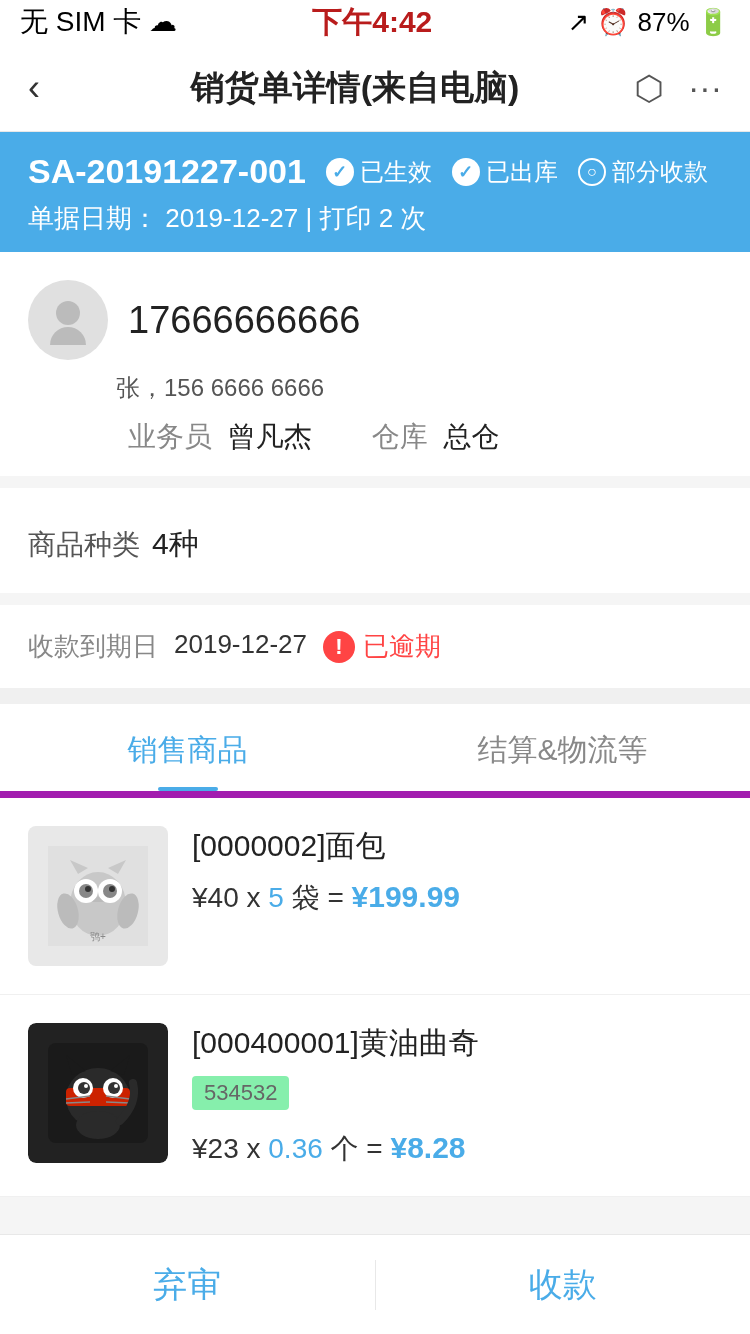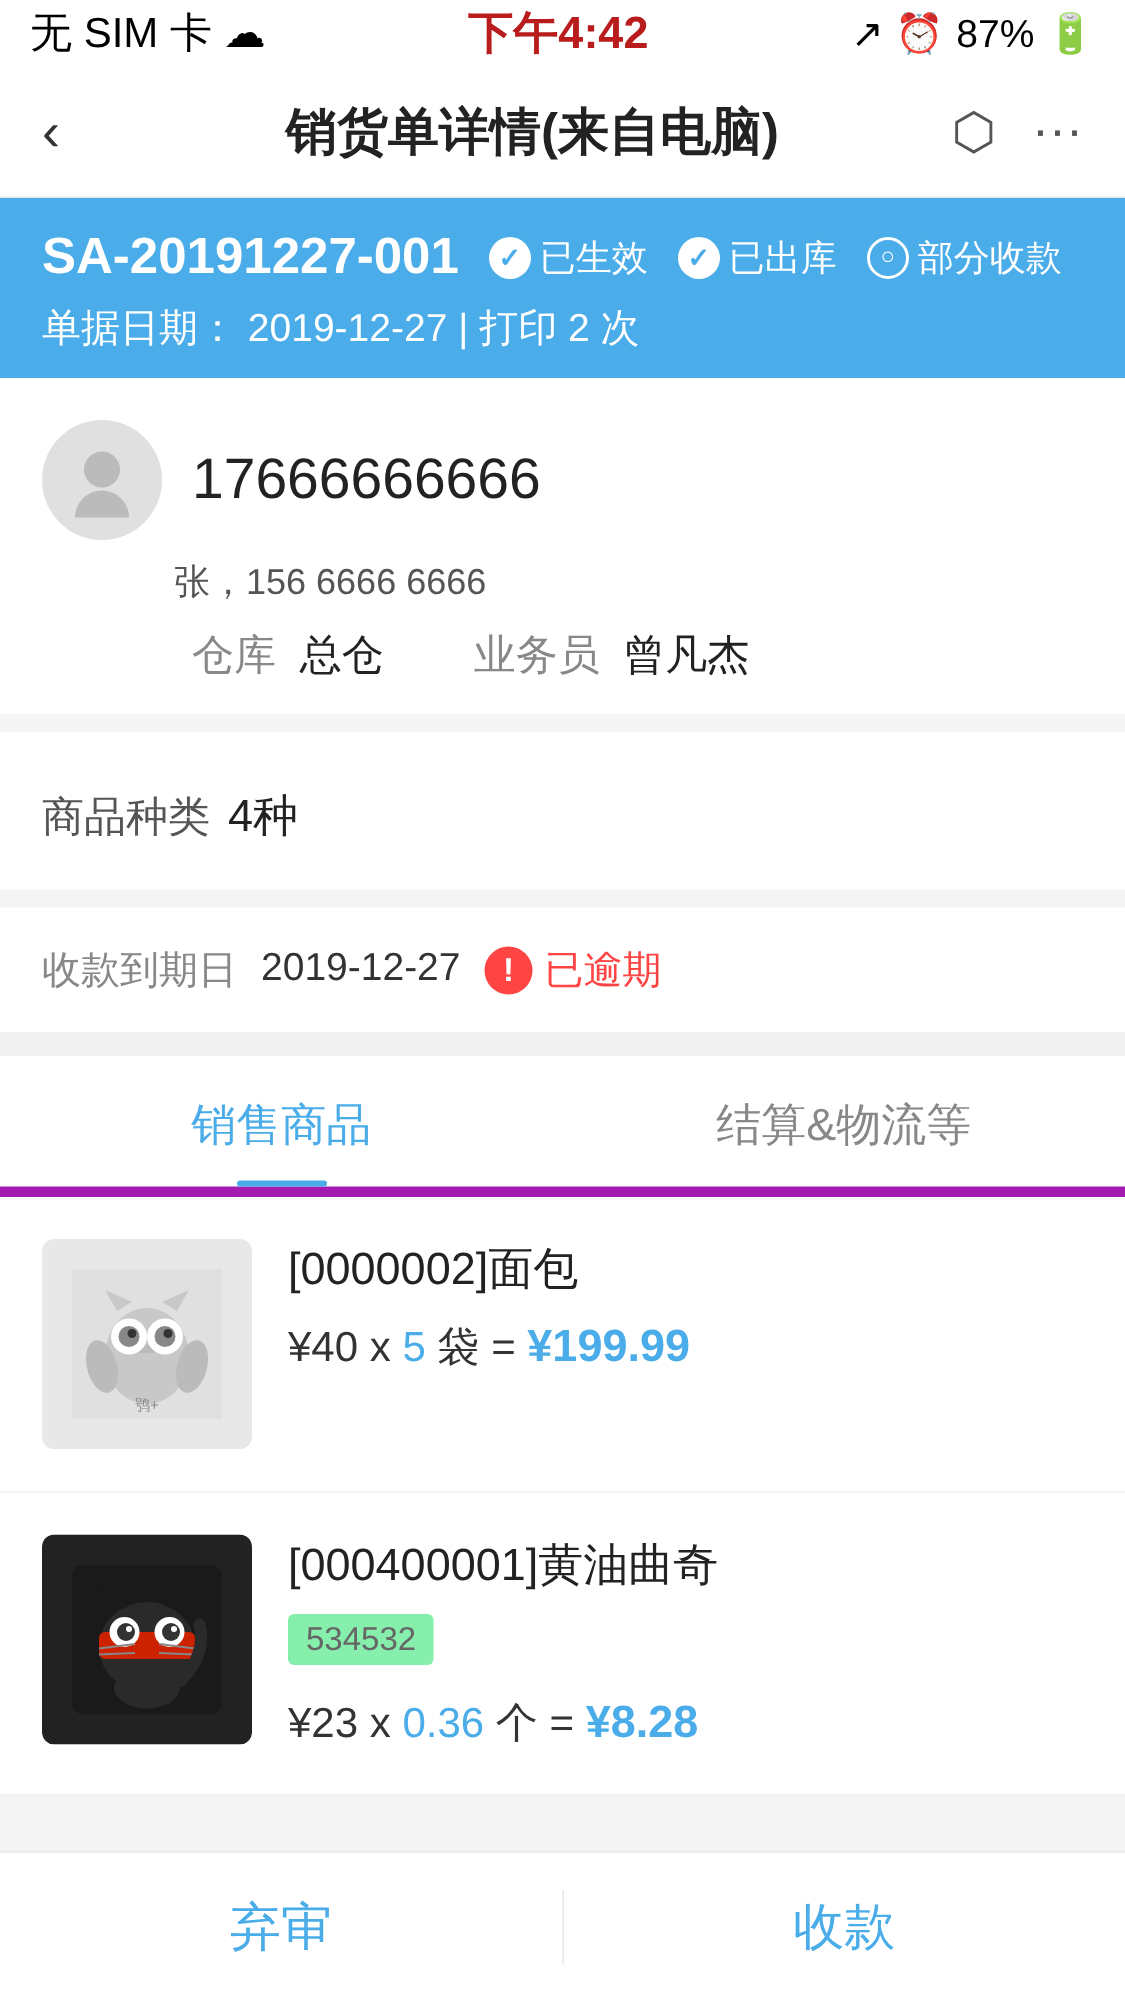--- a/index.html
+++ b/index.html
@@ -402,26 +402,26 @@
       <svg viewBox="0 0 50 50">
         <circle cx="25" cy="18" r="12" fill="#bbb"></circle>
         <circle cx="25" cy="50" r="18" fill="#bbb"></circle>
       </svg>
     </div>
     <span class="customer-phone">17666666666</span>
   </div>
   <div class="customer-name">张，156 6666 6666</div>
   <div class="customer-meta">
     <span>
+      <span class="meta-label">业务员</span>
+      <span class="meta-value">曾凡杰</span>
+    </span>
+    <span>
       <span class="meta-label">仓库</span>
       <span class="meta-value">总仓</span>
-    </span>
-    <span>
-      <span class="meta-label">业务员</span>
-      <span class="meta-value">曾凡杰</span>
     </span>
   </div>
 </div>
 
 <div class="stats-section">
   <div class="stats-left">
     <span>商品种类</span>
     <span class="stats-count">4种</span>
   </div>
 </div>

